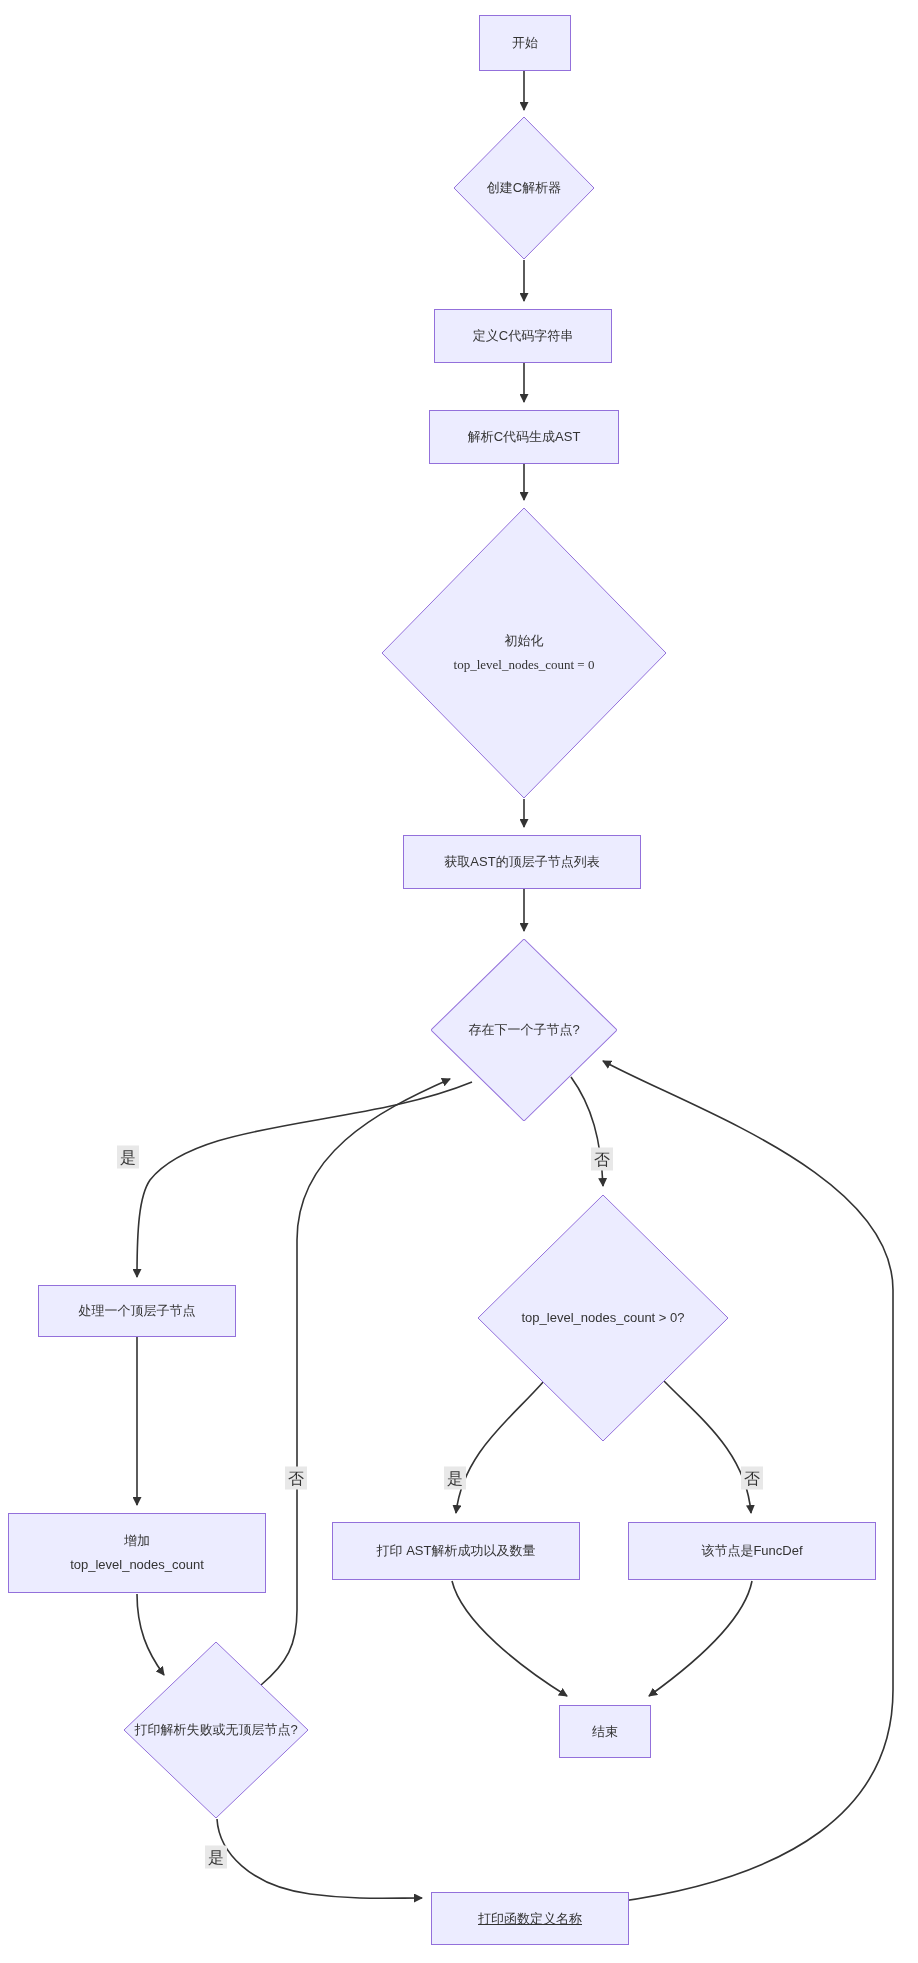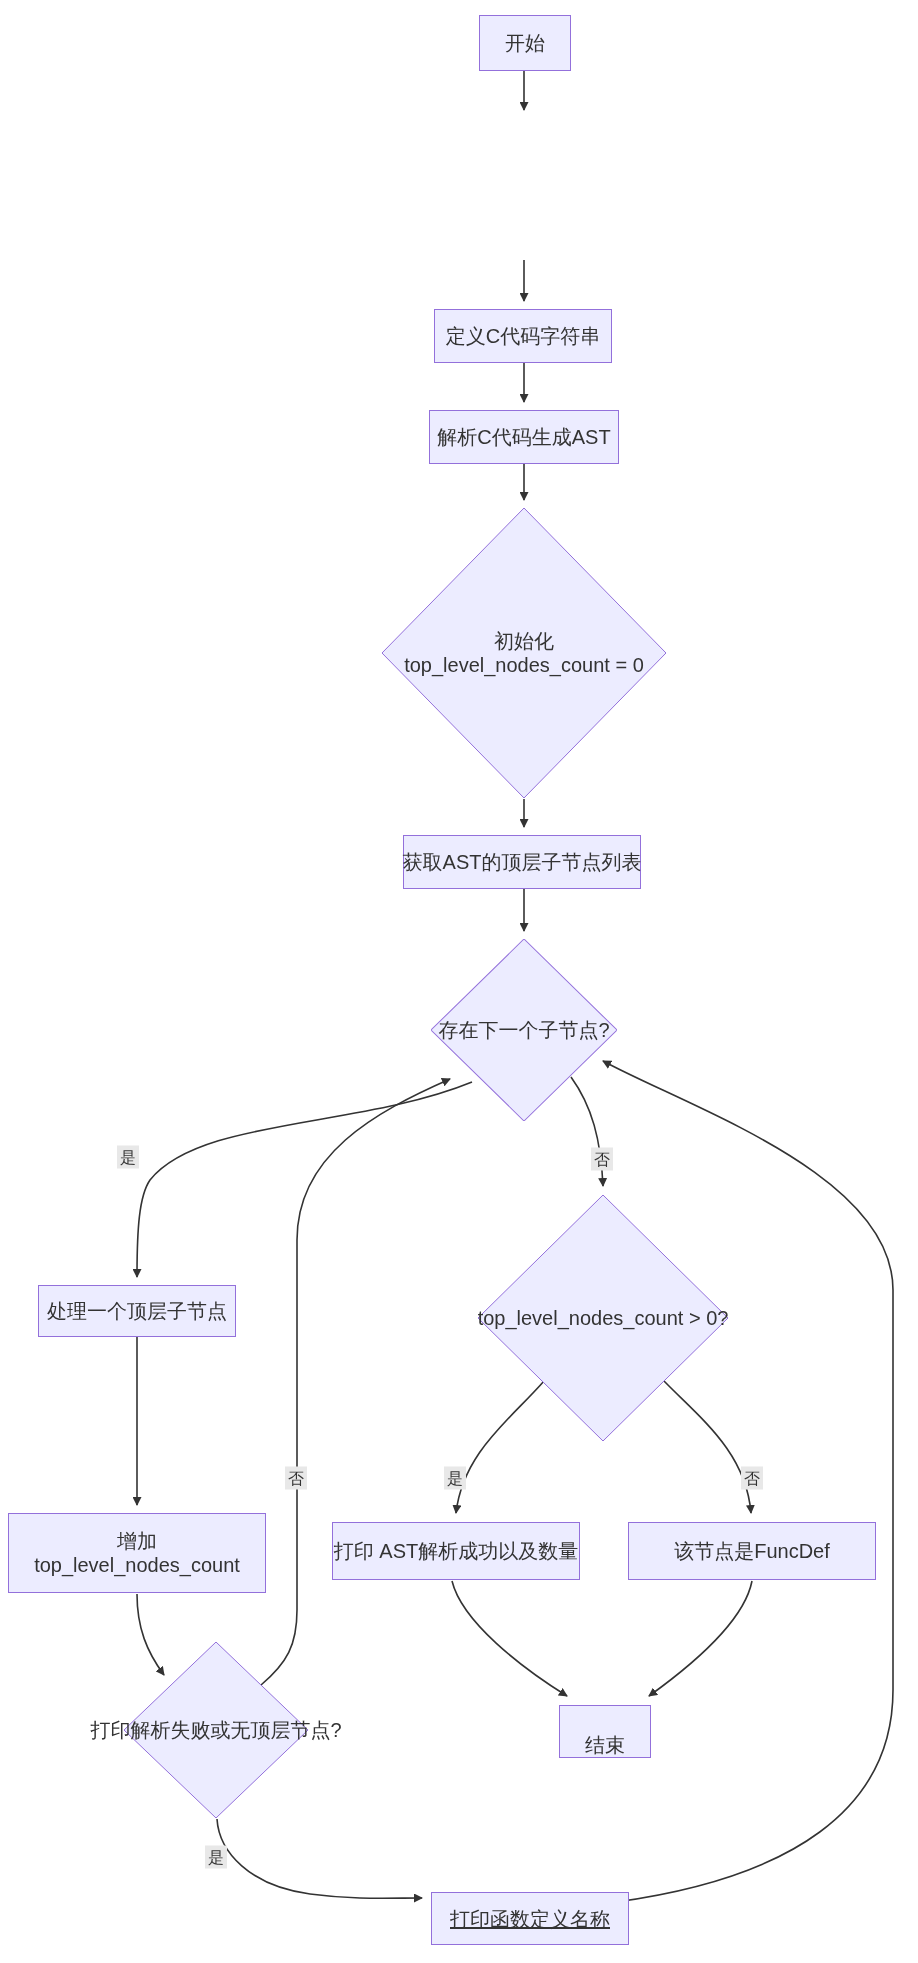--- a/index.html
+++ b/index.html
@@ -29,21 +29,21 @@
   .edges path.edge{
     fill:none;
     stroke:var(--edge-color);
     stroke-width:1.6;
   }
   #arrowhead path{fill:var(--edge-color);}
   .node{
     position:absolute;
     display:flex;align-items:center;justify-content:center;
     text-align:center;
-    font-size:20px;
+    font-size:13px;
     line-height:24px;
     color:var(--text-color);
   }
   .node.rect{
     background:var(--node-fill);
     border:1px solid var(--node-border);
   }
   .node.diamond{background:transparent;border:none;}
   .diamond-svg{
     position:absolute;left:0;top:0;width:100%;height:100%;
@@ -99,30 +99,36 @@
     <path class="edge" d="M 544 1381 C 512 1418, 463 1452, 456 1513" marker-end="url(#arrowhead)"></path>
     <path class="edge" d="M 664 1381 C 700 1418, 746 1452, 751 1513" marker-end="url(#arrowhead)"></path>
     <path class="edge" d="M 452 1581 C 462 1622, 522 1668, 567 1696" marker-end="url(#arrowhead)"></path>
     <path class="edge" d="M 752 1581 C 744 1622, 688 1668, 649 1696" marker-end="url(#arrowhead)"></path>
   </svg>
 
   <div class="node rect" style="left:479px;top:15px;width:92px;height:56px;">
     <div class="label">开始</div>
   </div>
 
+  <div class="node diamond" style="left:454px;top:117px;width:140px;height:142px;">
+    <svg class="diamond-svg" viewBox="0 0 100 100" preserveAspectRatio="none">
+        <polygon points="50,0 100,50 50,100 0,50"></polygon>
+      </svg>
+    <div class="label">创建C解析器</div>
+  </div>
 
   <div class="node rect" style="left:434px;top:309px;width:178px;height:54px;">
     <div class="label">定义C代码字符串</div>
   </div>
 
   <div class="node rect" style="left:429px;top:410px;width:190px;height:54px;">
     <div class="label">解析C代码生成AST</div>
   </div>
 
-  <div class="node diamond" style="left:382px;top:508px;width:284px;height:290px;">
+  <div class="node diamond" style="left:382px;top:508px;width:284px;height:290px;font-family:Liberation Serif, serif;">
     <svg class="diamond-svg" viewBox="0 0 100 100" preserveAspectRatio="none">
         <polygon points="50,0 100,50 50,100 0,50"></polygon>
       </svg>
     <div class="label">
       <span>初始化</span>
       <span>top_level_nodes_count = 0</span>
     </div>
   </div>
 
   <div class="node rect" style="left:403px;top:835px;width:238px;height:54px;">
@@ -162,21 +168,21 @@
   </div>
 
   <div class="node rect" style="left:332px;top:1522px;width:248px;height:58px;">
     <div class="label">打印 AST解析成功以及数量</div>
   </div>
 
   <div class="node rect" style="left:628px;top:1522px;width:248px;height:58px;">
     <div class="label">该节点是FuncDef</div>
   </div>
 
-  <div class="node rect" style="left:559px;top:1705px;width:92px;height:53px;align-items:flex-end;">
+  <div class="node rect" style="left:559px;top:1705px;width:92px;height:53px;">
     <div class="label">结束</div>
   </div>
 
   <div class="node rect" style="left:431px;top:1892px;width:198px;height:53px;text-decoration:underline;">
     <div class="label">打印函数定义名称</div>
   </div>
 
   <div class="edge-label" style="left:128px;top:1157px;">是</div>
   <div class="edge-label" style="left:602px;top:1159px;">否</div>
   <div class="edge-label" style="left:296px;top:1478px;">否</div>

